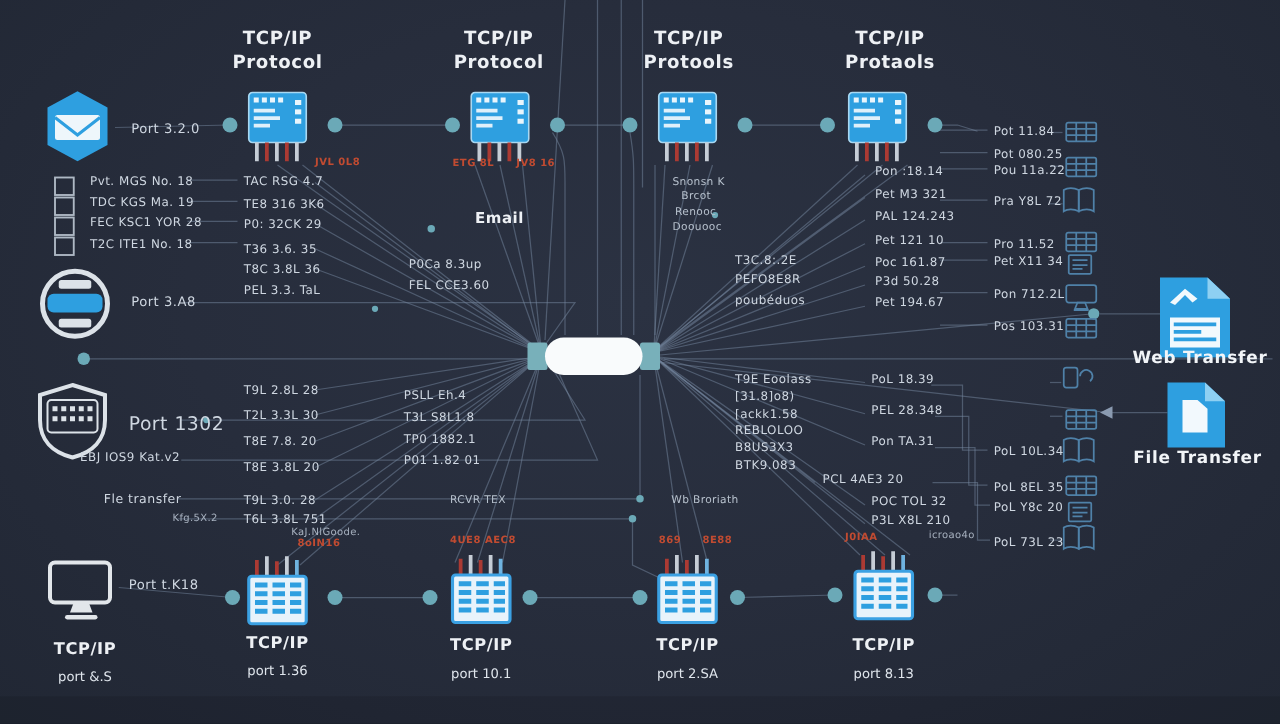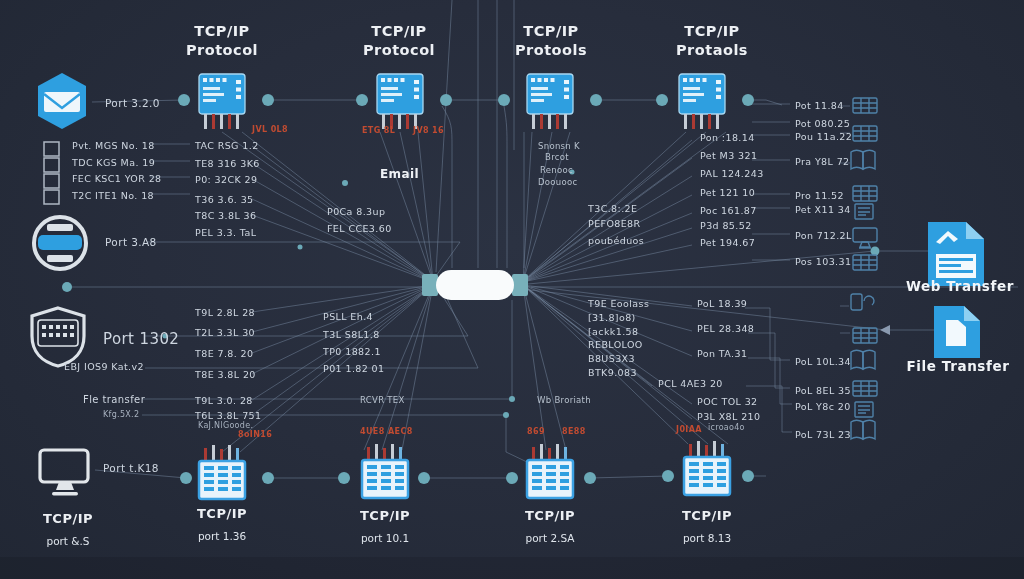--- a/index.html
+++ b/index.html
@@ -5,21 +5,21 @@
   html,body{margin:0;padding:0;background:#171c26;}
   .stage{
     position:relative;width:1024px;height:579px;overflow:hidden;
     background:radial-gradient(ellipse at 50% 42%, #2b3242 0%, #272d3c 50%, #212734 100%);
     font-family:"DejaVu Sans","Liberation Sans",sans-serif;
   }
   .stage svg{position:absolute;left:0;top:0;}
   .labels{position:absolute;left:0;top:0;width:100%;height:100%;}
   .lbl{position:absolute;white-space:nowrap;color:#cfd7e1;font-size:9.5px;letter-spacing:.4px;}
   .lbl2{position:absolute;white-space:nowrap;color:#b7c1cd;font-size:8.5px;letter-spacing:.3px;}
-  .sm{position:absolute;white-space:nowrap;color:#a7b1bf;font-size:8px;letter-spacing:.3px;}
+  .sm{position:absolute;white-space:nowrap;color:#a7b1bf;font-size:8px;letter-spacing:.3px;margin-left:35px;}
   .red{position:absolute;white-space:nowrap;color:#c14b31;font-size:8px;font-weight:bold;letter-spacing:.4px;}
   .hdr{position:absolute;transform:translateX(-50%);text-align:center;color:#edf0f4;
        font-weight:bold;font-size:14.5px;line-height:1.3;letter-spacing:.5px;}
   .ftr{position:absolute;transform:translateX(-50%);text-align:center;color:#edf0f4;line-height:1.35;}
   .ftr .t{font-weight:bold;font-size:13px;letter-spacing:.5px;}
   .ftr .s{font-size:10.5px;color:#dfe5ec;}
   .big{position:absolute;white-space:nowrap;color:#eef1f5;font-weight:bold;font-size:12px;letter-spacing:.4px;}
   .xfer{position:absolute;transform:translateX(-50%);white-space:nowrap;color:#f2f5f8;
         font-weight:bold;font-size:13.5px;letter-spacing:.6px;}
   .ln{stroke:#76879f;stroke-opacity:.5;stroke-width:1;fill:none;}
@@ -335,21 +335,21 @@
   <span class="lbl" style="left:72px;top:157px">TDC KGS Ma. 19</span>
   <span class="lbl" style="left:72px;top:173px">FEC KSC1 YOR 28</span>
   <span class="lbl" style="left:72px;top:190px">T2C ITE1 No. 18</span>
   <span class="lbl" style="left:105px;top:236px;font-size:10.5px">Port 3.A8</span>
   <span class="lbl" style="left:103px;top:330px;font-size:15px">Port 1302</span>
   <span class="lbl" style="left:64px;top:361px">EBJ IOS9 Kat.v2</span>
   <span class="lbl" style="left:83px;top:394px;font-size:10px">Fle transfer</span>
   <span class="sm" style="left:103px;top:410px">Kfg.5X.2</span>
   <span class="lbl" style="left:103px;top:462px;font-size:10.5px">Port t.K18</span>
 
-  <span class="lbl" style="left:195px;top:140px">TAC RSG 1.2</span>
+  <span class="lbl" style="left:195px;top:140px">TAC RSG 4.7</span>
   <span class="lbl" style="left:195px;top:158px">TE8 316 3K6</span>
   <span class="lbl" style="left:195px;top:174px">P0: 32CK 29</span>
   <span class="lbl" style="left:195px;top:194px">T36 3.6. 35</span>
   <span class="lbl" style="left:195px;top:210px">T8C 3.8L 36</span>
   <span class="lbl" style="left:195px;top:227px">PEL 3.3. TaL</span>
   <span class="lbl" style="left:195px;top:307px">T9L 2.8L 28</span>
   <span class="lbl" style="left:195px;top:327px">T2L 3.3L 30</span>
   <span class="lbl" style="left:195px;top:348px">T8E 7.8. 20</span>
   <span class="lbl" style="left:195px;top:369px">T8E 3.8L 20</span>
   <span class="lbl" style="left:195px;top:395px">T9L 3.0. 28</span>
@@ -378,21 +378,21 @@
   <span class="lbl" style="left:588px;top:326px">[ackk1.58</span>
   <span class="lbl" style="left:588px;top:339px">REBLOLOO</span>
   <span class="lbl" style="left:588px;top:353px">B8US3X3</span>
   <span class="lbl" style="left:588px;top:367px">BTK9.083</span>
 
   <span class="lbl" style="left:700px;top:132px">Pon :18.14</span>
   <span class="lbl" style="left:700px;top:150px">Pet M3 321</span>
   <span class="lbl" style="left:700px;top:168px">PAL 124.243</span>
   <span class="lbl" style="left:700px;top:187px">Pet 121 10</span>
   <span class="lbl" style="left:700px;top:205px">Poc 161.87</span>
-  <span class="lbl" style="left:700px;top:220px">P3d 85.52</span>
+  <span class="lbl" style="left:700px;top:220px">P3d 50.28</span>
   <span class="lbl" style="left:700px;top:237px">Pet 194.67</span>
 
   <span class="lbl" style="left:795px;top:100px">Pot 11.84</span>
   <span class="lbl" style="left:795px;top:118px">Pot 080.25</span>
   <span class="lbl" style="left:795px;top:131px">Pou 11a.22</span>
   <span class="lbl" style="left:795px;top:156px">Pra Y8L 72</span>
   <span class="lbl" style="left:795px;top:190px">Pro 11.52</span>
   <span class="lbl" style="left:795px;top:204px">Pet X11 34</span>
   <span class="lbl" style="left:795px;top:230px">Pon 712.2L</span>
   <span class="lbl" style="left:795px;top:256px">Pos 103.31</span>

